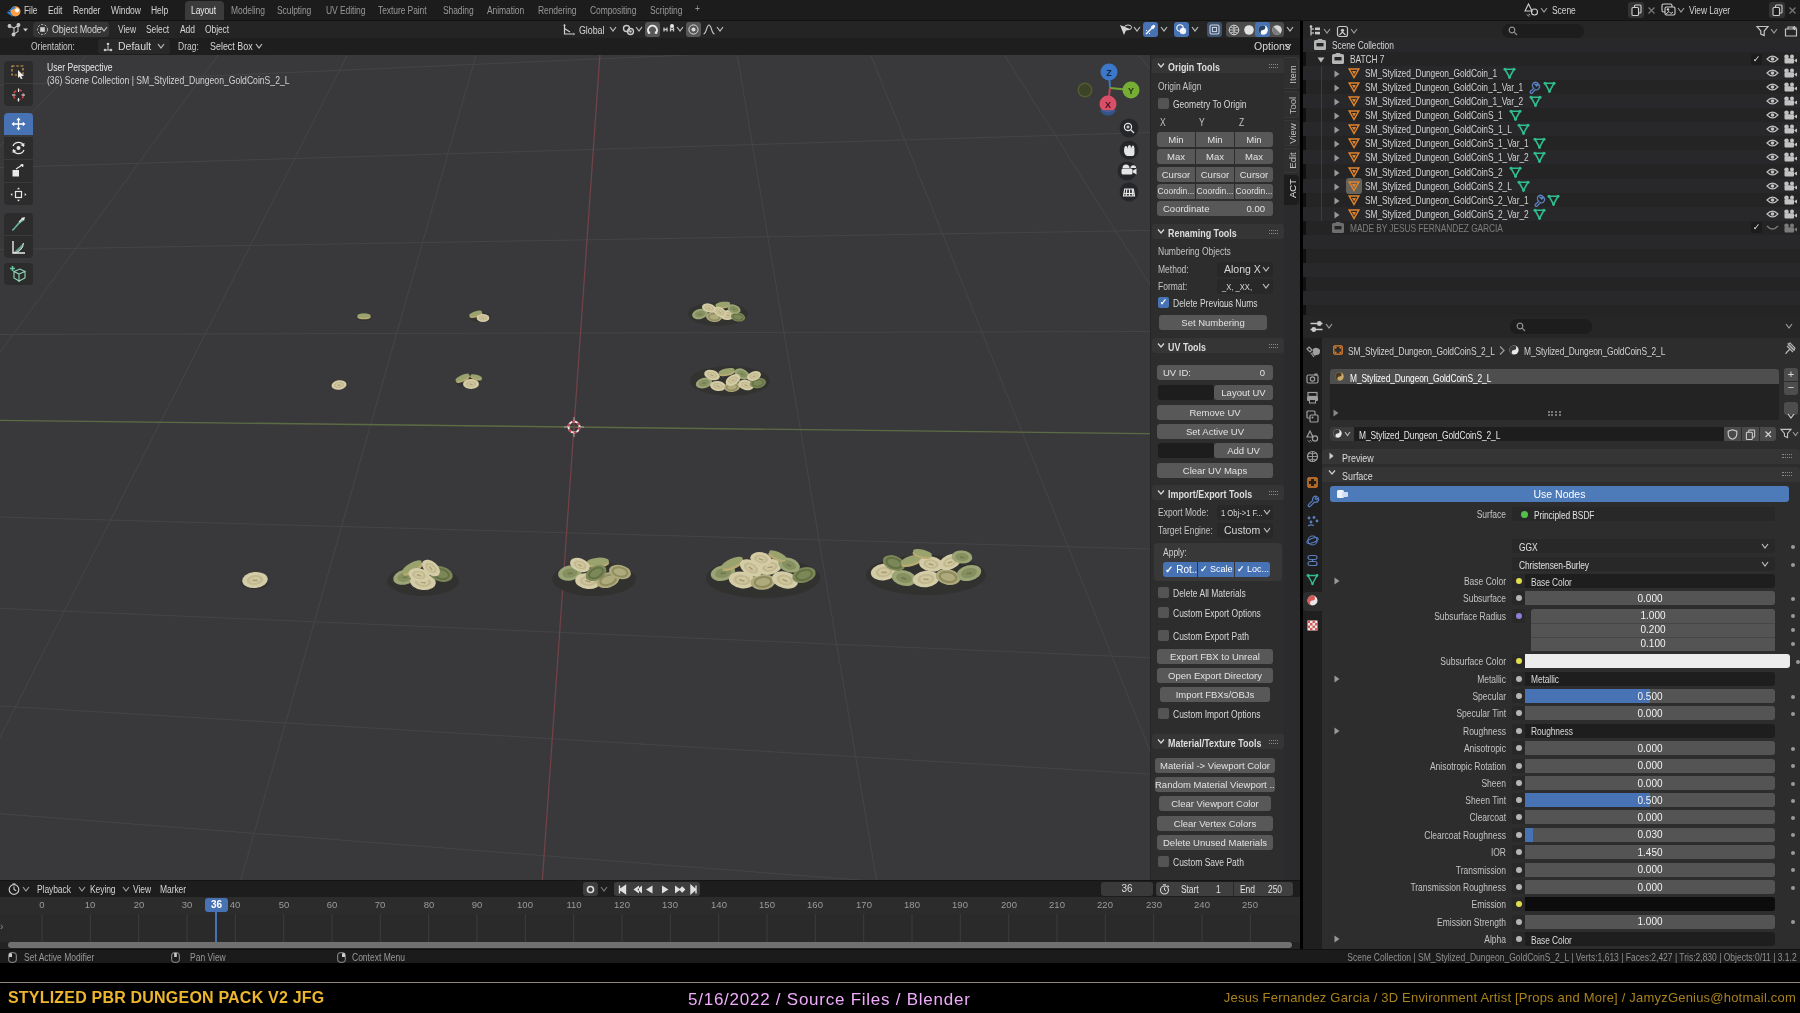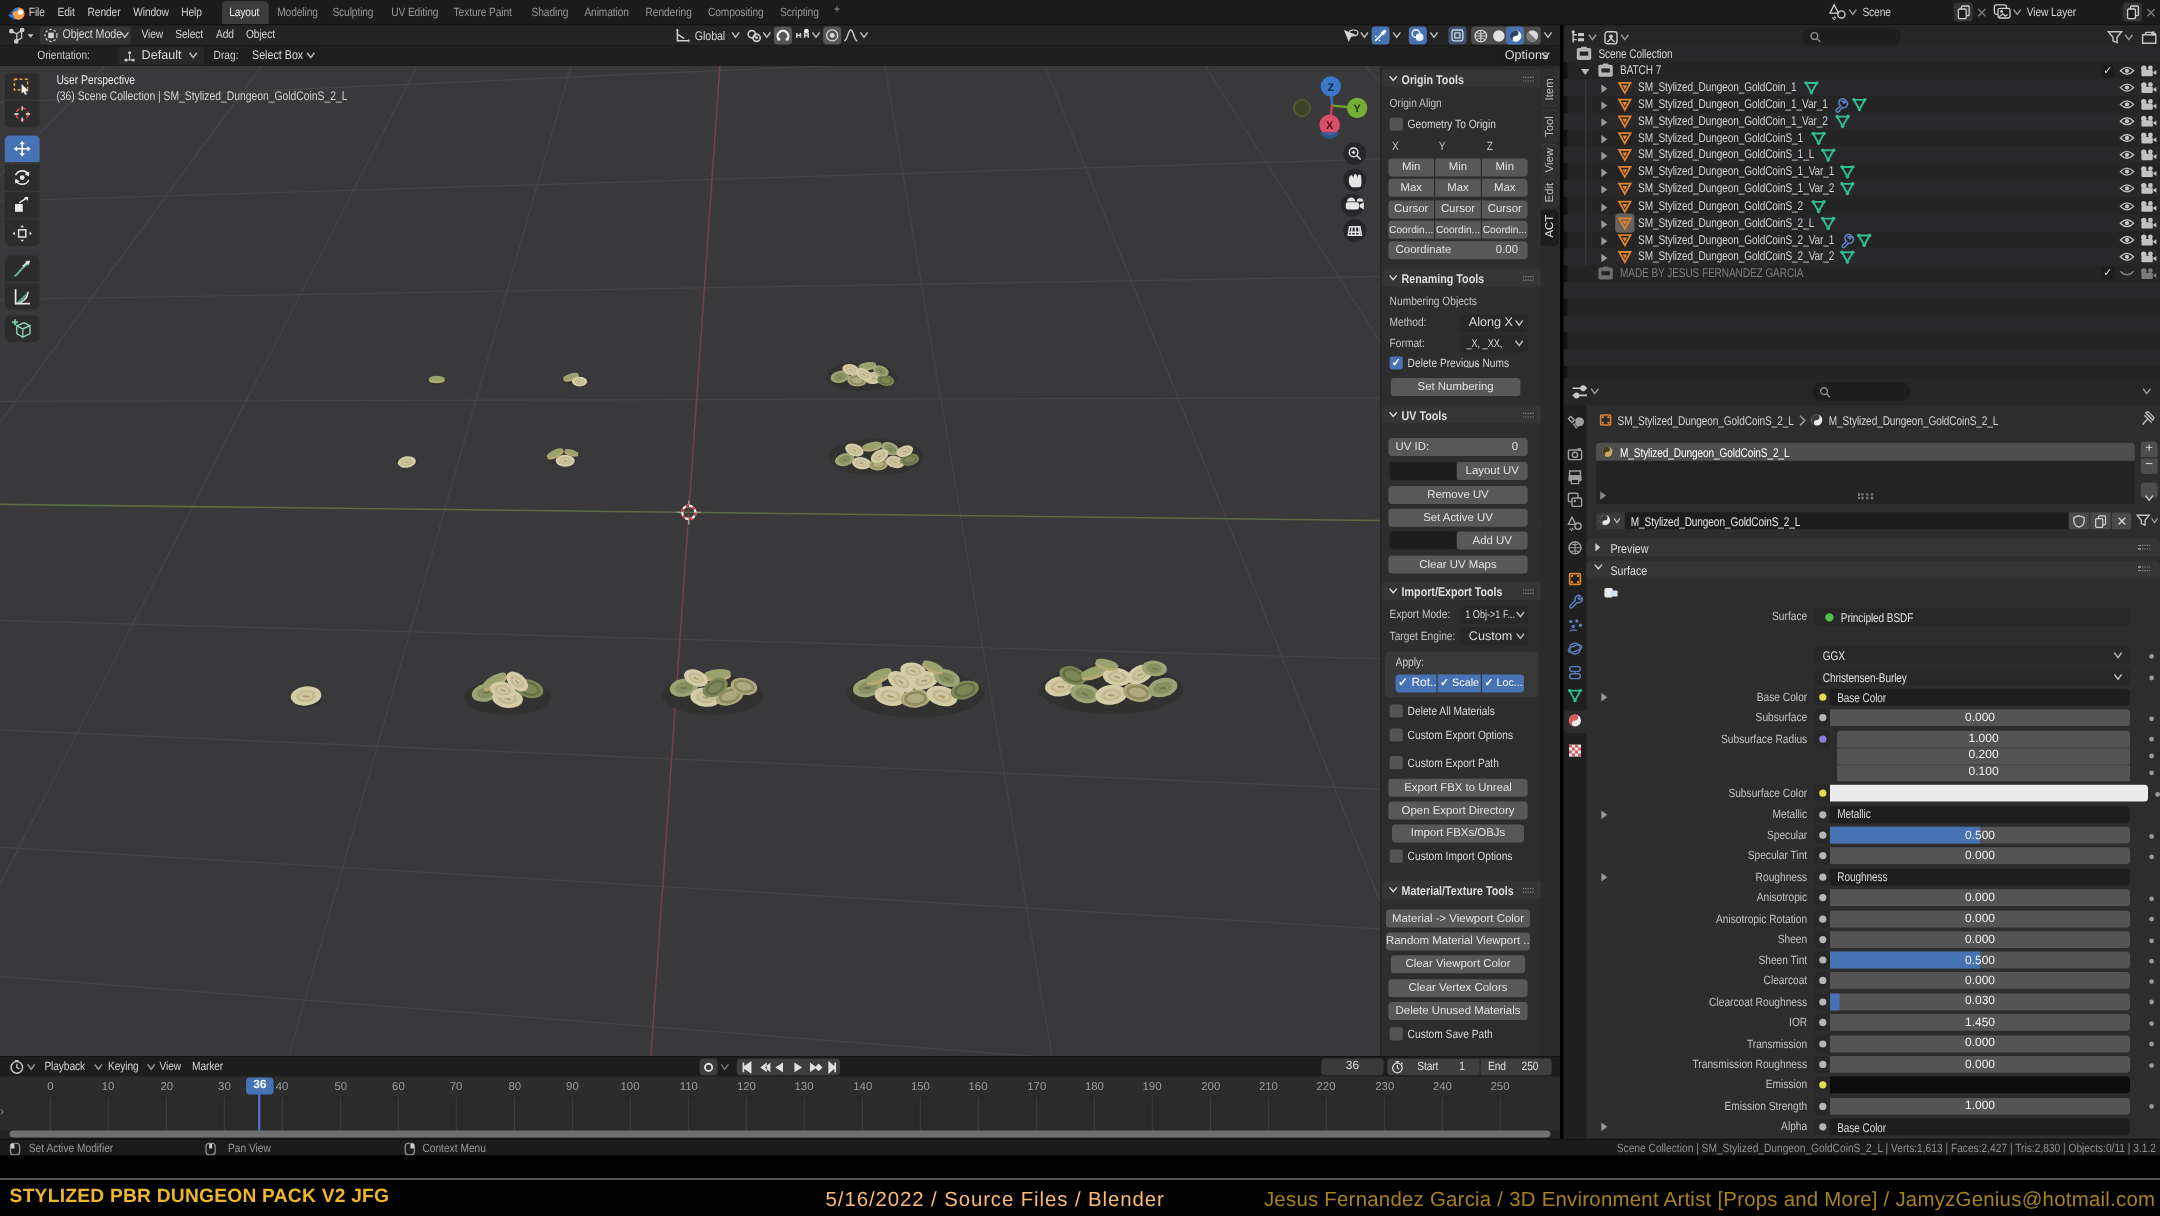--- a/index.html
+++ b/index.html
@@ -747,22 +747,22 @@
     <rect x="0.7" y="0.7" width="7.6" height="9.6" rx="2.5" fill="none" stroke="#999" stroke-width="1"></rect>
       <path d="M8 1.5 q-1.5 -1 -3 0 l0 3.5 l3 0 z" fill="#ccc"></path>
   </svg>
   <div class="abs" style="left:352px;top:1.5px;color:#989898;font-size:10px;transform:scaleX(0.85);transform-origin:0 50%">Context Menu</div>
   <div class="abs" style="right:3px;top:1.5px;color:#909090;font-size:10px;transform:scaleX(0.85);transform-origin:100% 50%">Scene Collection | SM_Stylized_Dungeon_GoldCoinS_2_L | Verts:1,613 | Faces:2,427 | Tris:2,830 | Objects:0/11 | 3.1.2</div>
 </div>
 
 <div class="abs" id="banner" style="left:0;top:963px;width:1800px;height:50px;background:#000">
   <div class="abs" style="left:0;top:18.5px;width:1800px;height:1.5px;background:#8d8778"></div>
   <div class="abs" style="left:8px;top:26px;color:#edb62c;font-size:16px;font-weight:bold;letter-spacing:0.2px;white-space:nowrap">STYLIZED PBR DUNGEON PACK V2 JFG</div>
-  <div class="abs" style="left:688px;top:27px;color:#fdba74;font-size:17px;letter-spacing:0.75px;white-space:nowrap">5/16/2022 / Source Files / Blender</div>
-  <div class="abs" style="right:4px;top:27px;color:#a8821c;font-size:17px;letter-spacing:0.2px;white-space:nowrap">Jesus Fernandez Garcia / 3D Environment Artist [Props and More] / JamyzGenius@hotmail.com</div>
+  <div class="abs" style="left:688px;top:27px;color:#f0abfc;font-size:17px;letter-spacing:0.75px;white-space:nowrap">5/16/2022 / Source Files / Blender</div>
+  <div class="abs" style="right:4px;top:27px;color:#a8821c;font-size:13px;letter-spacing:0.2px;white-space:nowrap">Jesus Fernandez Garcia / 3D Environment Artist [Props and More] / JamyzGenius@hotmail.com</div>
 </div>
 
 <div class="abs" id="outliner" style="left:1303px;top:21px;width:497px;height:294px;background:#242425;overflow:hidden">
     <div class="abs" style="left:0;top:0;width:3px;height:294px;background:#111"></div>
 <div class="abs" style="left:0;top:0;width:497px;height:19px;background:#262626"></div>
 <svg class="abs" style="left:6px;top:4px" width="13" height="12" viewBox="0 0 13 12">
       <g stroke="#c9c9c9" stroke-width="1.2">
         <path d="M2 1.5 V10.5"></path>
         <path d="M2 4 H5"></path>
         <path d="M2 8 H5"></path>
@@ -1271,20 +1271,21 @@
       <path d="M0.5 0.5 v7 l4 -3.5 z" fill="#ccc"></path>
     </svg>
 <div class="hdr" style="left:39px;top:136.5px;font-weight:normal;color:#dcdcdc">Preview</div>
 <div class="abs" style="left:479px;top:139px;width:10px;height:4px;border-top:1px dotted #8a8a8a;border-bottom:1px dotted #8a8a8a"></div>
 <div class="abs" style="left:19px;top:152px;width:478px;height:15px;background:#353535;border-radius:4px 4px 0 0"></div>
 <svg class="abs" style="left:25px;top:155px" width="8" height="5">
       <path d="M1 0.5 L4 4 L7 0.5" stroke="#ccc" stroke-width="1.2" fill="none"></path>
     </svg>
 <div class="hdr" style="left:39px;top:154.5px;font-weight:normal;color:#dcdcdc">Surface</div>
 <div class="abs" style="left:479px;top:157px;width:10px;height:4px;border-top:1px dotted #8a8a8a;border-bottom:1px dotted #8a8a8a"></div>
+<div class="abs" style="left:27px;top:171px;width:459px;height:16px;background:#4d7ab8;border-radius:3px;color:#fff;font-size:10.5px;text-align:center;line-height:16px">Use Nodes</div>
 <svg class="abs" style="left:33px;top:174px" width="13" height="10" viewBox="0 0 13 10">
       <rect x="1" y="1" width="7" height="8" rx="1.5" fill="#fff" opacity="0.9"></rect>
       <rect x="6" y="3" width="6" height="5" rx="1" fill="#cfe0f5"></rect>
     </svg>
 <div class="lbl lblr" style="left:40px;top:194px;width:163px;text-align:right">Surface</div>
 <div class="abs" style="left:209px;top:192px;width:263px;height:14px;background:#282828;border-radius:3px"></div>
 <div class="abs" style="left:218px;top:196px;width:7px;height:7px;border-radius:50%;background:#53c04b"></div>
 <div class="orow" style="left:231px;top:193.5px;color:#e0e0e0">Principled BSDF</div>
 <div class="abs" style="left:209px;top:224px;width:263px;height:14px;background:#282828;border-radius:3px"></div>
 <div class="orow" style="left:216px;top:225.5px;color:#e0e0e0">GGX</div>

